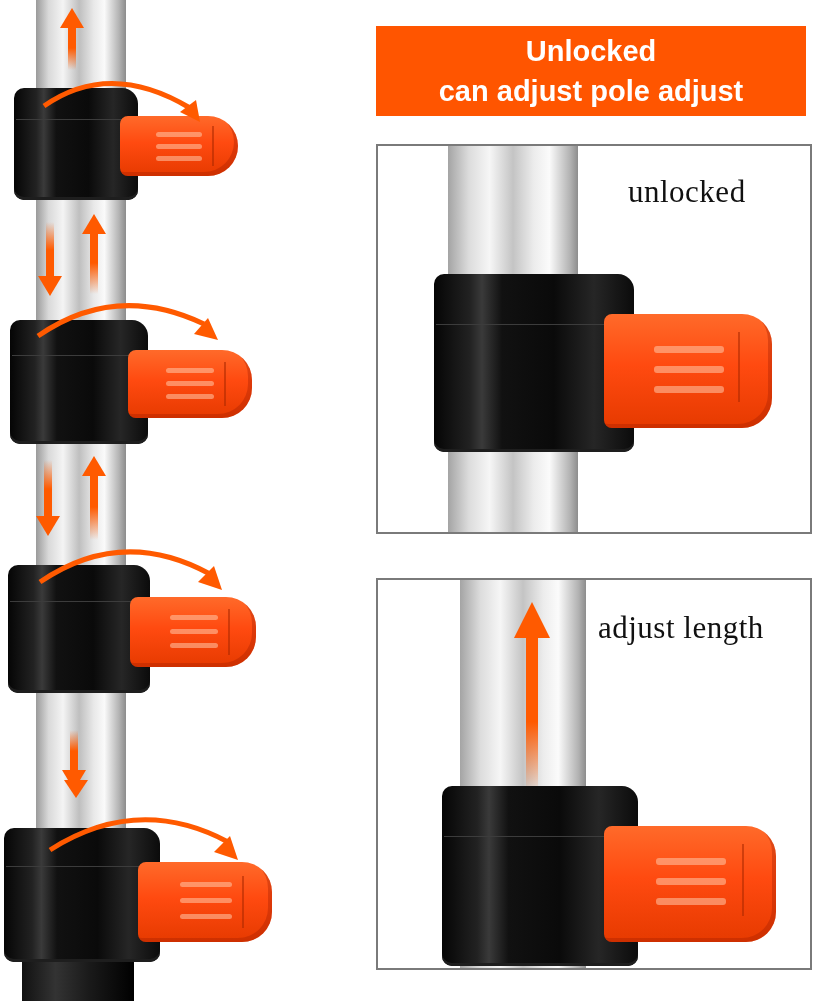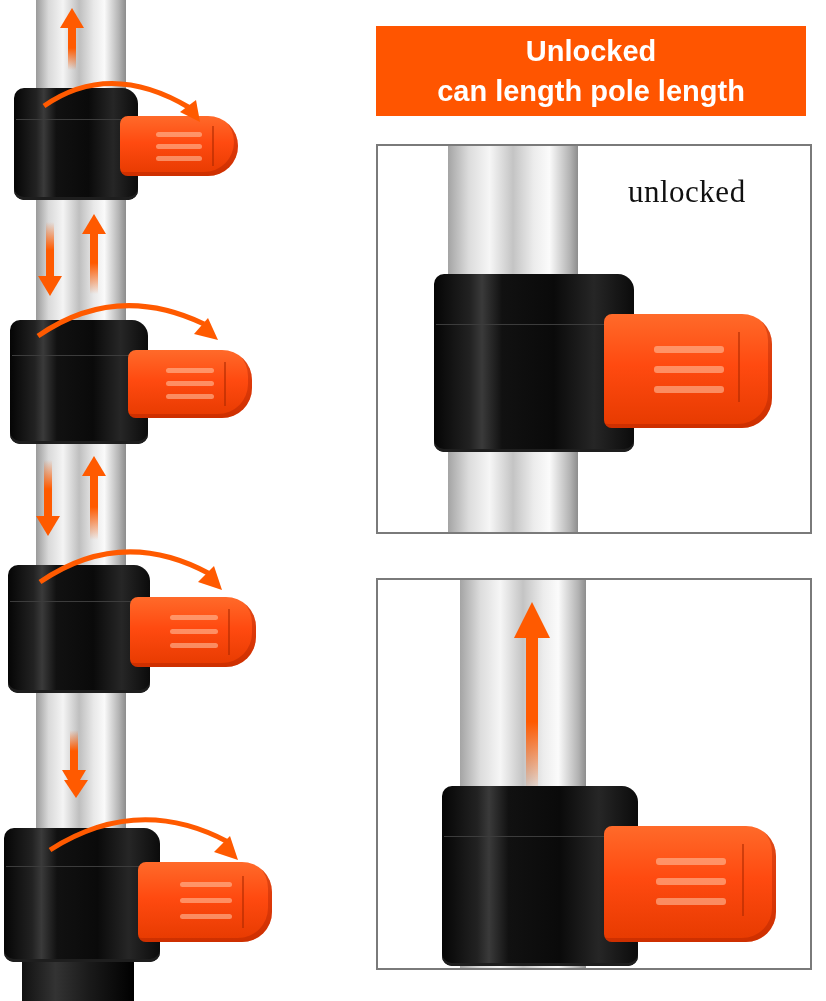--- a/index.html
+++ b/index.html
@@ -169,21 +169,21 @@
     </div>
   </div>
   <svg class="arrow-svg" style="left:48px;top:808px" width="200" height="52">
     <path d="M2,42 Q90,-14 180,34" stroke="#ff5a00" stroke-width="5" fill="none"></path>
     <polygon points="190,52 166,44 182,28" fill="#ff5a00"></polygon>
   </svg>
 </div>
 
 <div class="banner">
   <div>Unlocked</div>
-  <div>can length pole length</div>
+  <div>can adjust pole adjust</div>
 </div>
 
 <div class="panel p1">
   <div class="p-pole" style="left:70px;width:130px"></div>
   <div class="panel-label" style="left:250px;top:28px">unlocked</div>
   <div class="clamp" style="left:56px;top:128px">
     <div class="clamp-body" style="width:200px;height:178px"></div>
     <div class="clamp-tab" style="left:170px;top:40px;width:168px;height:114px">
       <div class="rib" style="left:50px;top:32px;width:70px;height:7px"></div>
       <div class="rib" style="left:50px;top:52px;width:70px;height:7px"></div>
@@ -198,20 +198,21 @@
   <svg class="arrow-svg" style="left:136px;top:22px" width="36" height="190">
     <defs>
         <linearGradient id="gu2" x1="0" y1="1" x2="0" y2="0">
           <stop offset="0" stop-color="#ff5a00" stop-opacity="0"></stop>
           <stop offset="0.45" stop-color="#ff5a00"></stop>
         </linearGradient>
       </defs>
     <rect x="12" y="34" width="12" height="156" fill="url(#gu2)"></rect>
       <polygon points="18,0 36,36 0,36" fill="#ff5a00"></polygon>
   </svg>
+  <div class="panel-label" style="left:220px;top:30px">adjust length</div>
   <div class="clamp" style="left:64px;top:206px">
     <div class="clamp-body" style="width:196px;height:180px"></div>
     <div class="clamp-tab" style="left:162px;top:40px;width:172px;height:116px">
       <div class="rib" style="left:52px;top:32px;width:70px;height:7px"></div>
       <div class="rib" style="left:52px;top:52px;width:70px;height:7px"></div>
       <div class="rib" style="left:52px;top:72px;width:70px;height:7px"></div>
       <div class="vline" style="left:138px;top:18px;height:72px"></div>
     </div>
   </div>
 </div>

